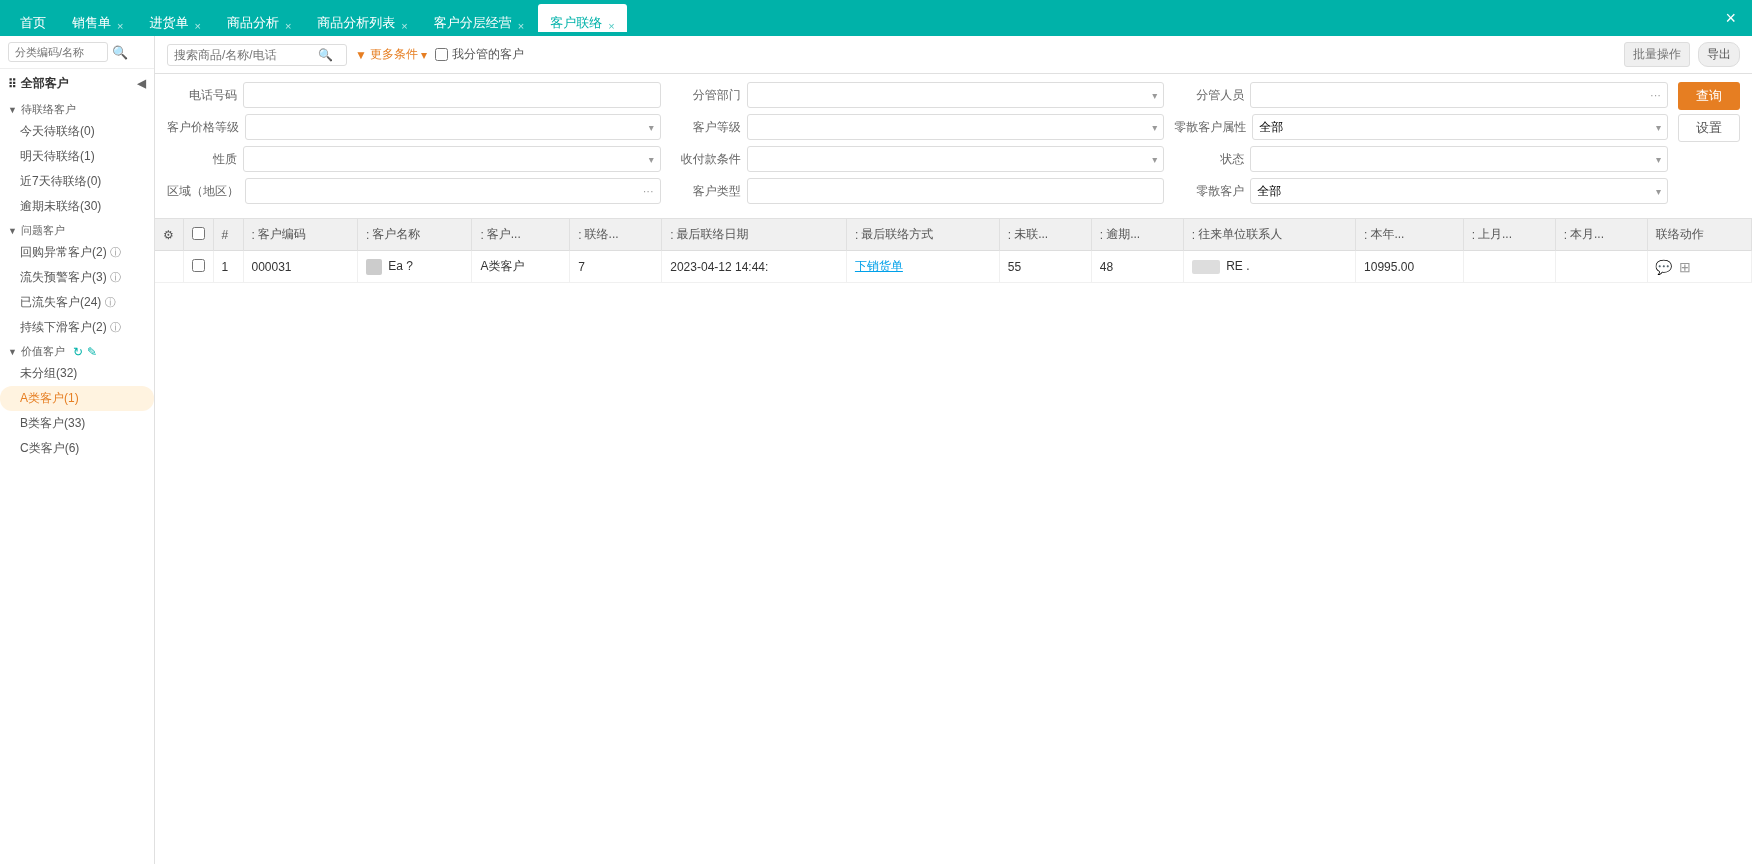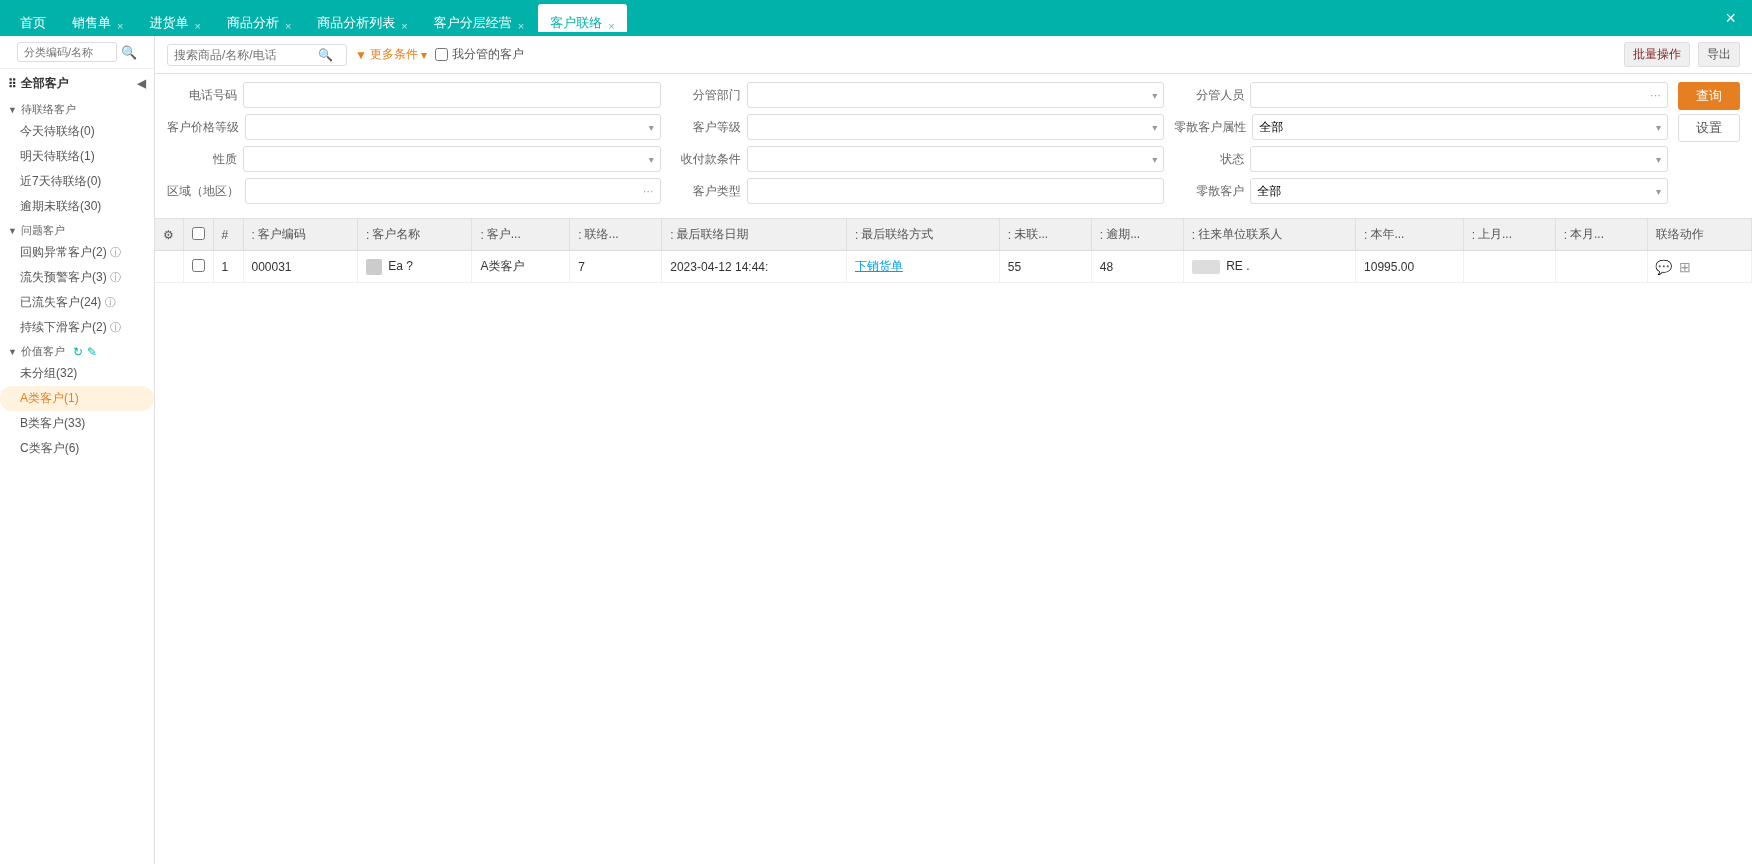--- a/index.html
+++ b/index.html
@@ -58,21 +58,20 @@
       display: flex;
       flex-direction: column;
       overflow-y: auto;
     }
     .sidebar-search {
       display: flex;
       align-items: center;
       padding: 6px 8px;
       border-bottom: 1px solid #eee;
       gap: 4px;
-      justify-content: center;
     }
     .sidebar-search input {
       border: 1px solid #ddd;
       border-radius: 3px;
       padding: 3px 6px;
       font-size: 11px;
       width: 100px;
       color: #999;
     }
     .sidebar-search .search-icon { color: #00b2a9; cursor: pointer; font-size: 13px; }
@@ -151,22 +150,22 @@
       cursor: pointer;
       color: #555;
       font-size: 12px;
       justify-content: center;
     }
     .filter-actions {
       margin-left: auto;
       display: flex;
       gap: 8px;
     }
-    .btn-bulk { color: #7f1d1d; cursor: pointer; font-size: 12px; border: 1px solid #ddd; padding: 3px 8px; border-radius: 3px; }
-    .btn-export { color: #555; cursor: pointer; font-size: 12px; border: 1px solid #ddd; padding: 3px 8px; border-radius: 2px; }
+    .btn-bulk { color: #737373; cursor: pointer; font-size: 12px; border: 1px solid #ddd; padding: 3px 8px; border-radius: 3px; }
+    .btn-export { color: #555; cursor: pointer; font-size: 12px; border: 1px solid #ddd; padding: 3px 8px; border-radius: 10px; }
 
     
     .filter-form {
       background: #fff;
       border-bottom: 1px solid #e0e0e0;
       padding: 8px 12px;
     }
     .filter-row {
       display: flex;
       align-items: center;

